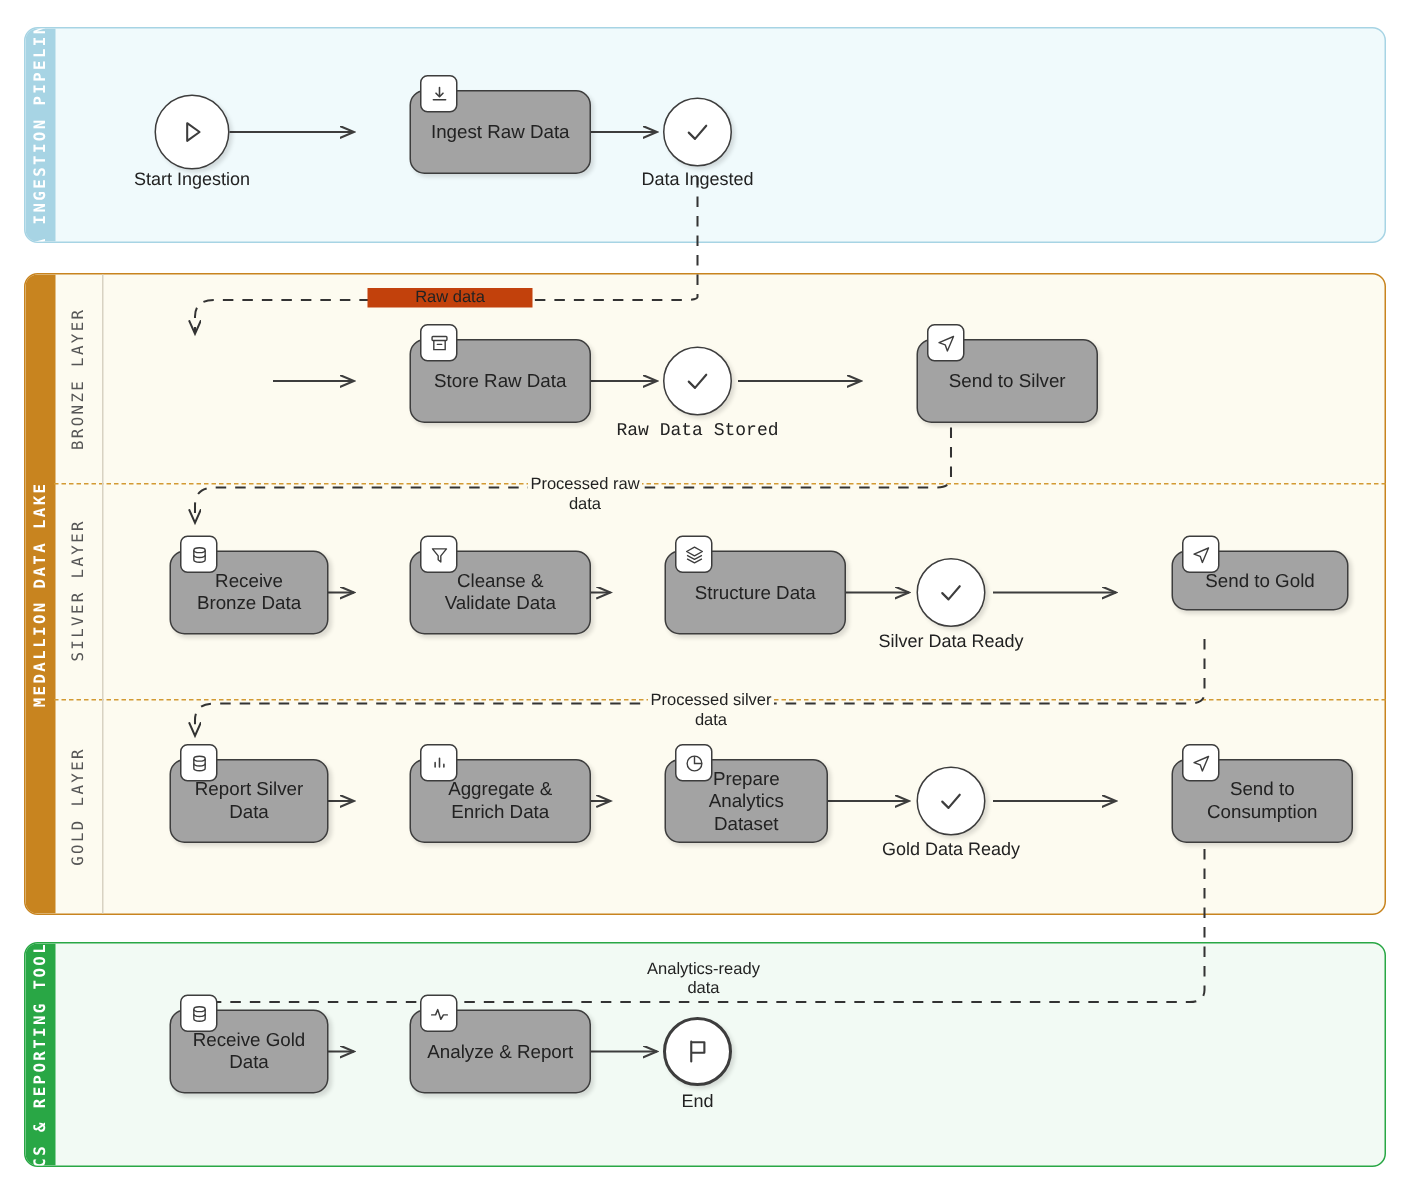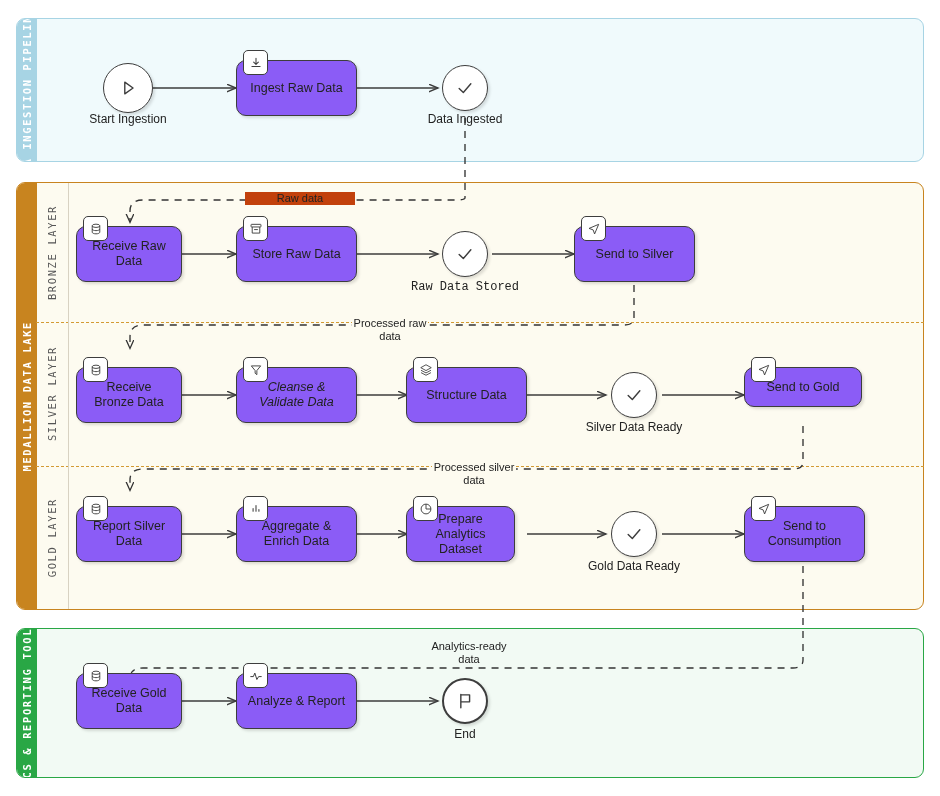--- a/index.html
+++ b/index.html
@@ -12,24 +12,25 @@
     font-family:"DejaVu Sans Mono",monospace;font-size:10.5px;letter-spacing:1.6px;
     color:#ffffff;white-space:nowrap;font-weight:600;
   }
   .lane-header{position:absolute;display:flex;align-items:center;justify-content:center;}
   .lane-header span{
     writing-mode:vertical-rl;transform:rotate(180deg);
     font-family:"DejaVu Sans Mono",monospace;font-size:10.5px;letter-spacing:1.6px;
     color:#555;white-space:nowrap;
   }
   .task{
-    position:absolute;box-sizing:border-box;background:#8b5cf6;border:1.3px solid #3d3d3d;
+    position:absolute;box-sizing:border-box;background:#a3a3a3;border:1.3px solid #3d3d3d;
     border-radius:10px;display:flex;align-items:center;justify-content:center;text-align:center;
     font-size:12.5px;color:#222;line-height:15px;padding:2px 8px;
     box-shadow:2px 2px 3px rgba(0,0,0,0.13);
+    margin-left:37px;
   }
   .task-icon{
     position:absolute;left:6px;top:-11px;width:23px;height:23px;background:#fff;
     border:1.1px solid #3d3d3d;border-radius:5px;display:flex;align-items:center;justify-content:center;
   }
   .event{
     position:absolute;box-sizing:border-box;border-radius:50%;background:#fff;
     display:flex;align-items:center;justify-content:center;
     box-shadow:2px 2px 3px rgba(0,0,0,0.13);
   }
@@ -140,159 +141,149 @@
     <span>Ingest Raw Data</span>
   </div>
 
   <div class="event thin" style="left:442px;top:65px;width:46px;height:46px;">
     <svg width="20" height="20" viewBox="0 0 24 24">
       <path d="M5 12.5 L10 17.5 L19 7" fill="none" stroke="#3d3d3d" stroke-width="1.7" stroke-linecap="round" stroke-linejoin="round"></path>
     </svg>
   </div>
   <div class="event-label" style="left:390px;top:112px;width:150px;">Data Ingested</div>
 
-  <div class="task" style="left:76px;top:226px;width:106px;height:56px;">
+
+  <div class="task" style="left:236px;top:226px;width:121px;height:56px;">
+    <div class="task-icon">
+      <svg width="14" height="14" viewBox="0 0 24 24">
+        <rect x="3.5" y="4" width="17" height="4.5" rx="1" fill="none" stroke="#3d3d3d" stroke-width="1.6"></rect>
+        <path d="M5.5 8.5 L5.5 19 L18.5 19 L18.5 8.5" fill="none" stroke="#3d3d3d" stroke-width="1.6"></path>
+        <path d="M9.5 13 L14.5 13" fill="none" stroke="#3d3d3d" stroke-width="1.6" stroke-linecap="round"></path>
+      </svg>
+    </div>
+    <span>Store Raw Data</span>
+  </div>
+
+  <div class="event thin" style="left:442px;top:231px;width:46px;height:46px;">
+    <svg width="20" height="20" viewBox="0 0 24 24">
+      <path d="M5 12.5 L10 17.5 L19 7" fill="none" stroke="#3d3d3d" stroke-width="1.7" stroke-linecap="round" stroke-linejoin="round"></path>
+    </svg>
+  </div>
+  <div class="event-label" style="left:390px;top:280px;width:150px;font-family:Liberation Mono, monospace;">Raw Data Stored</div>
+
+  <div class="task" style="left:574px;top:226px;width:121px;height:56px;">
+    <div class="task-icon">
+      <svg width="14" height="14" viewBox="0 0 24 24">
+        <path d="M20 4 L3.5 11 L10.5 13.5 L13 20.5 Z" fill="none" stroke="#3d3d3d" stroke-width="1.6" stroke-linejoin="round"></path>
+      </svg>
+    </div>
+    <span>Send to Silver</span>
+  </div>
+
+  <div class="task" style="left:76px;top:367px;width:106px;height:56px;justify-content:flex-end;">
     <div class="task-icon">
       <svg width="14" height="14" viewBox="0 0 24 24">
         <ellipse cx="12" cy="6.5" rx="6.5" ry="2.8" fill="none" stroke="#3d3d3d" stroke-width="1.6"></ellipse>
         <path d="M5.5 6.5 L5.5 17.5 C5.5 19 8.4 20.3 12 20.3 C15.6 20.3 18.5 19 18.5 17.5 L18.5 6.5" fill="none" stroke="#3d3d3d" stroke-width="1.6"></path>
         <path d="M5.5 12 C5.5 13.5 8.4 14.8 12 14.8 C15.6 14.8 18.5 13.5 18.5 12" fill="none" stroke="#3d3d3d" stroke-width="1.6"></path>
       </svg>
     </div>
-    <span>Receive Raw Data</span>
-  </div>
-
-  <div class="task" style="left:236px;top:226px;width:121px;height:56px;">
-    <div class="task-icon">
-      <svg width="14" height="14" viewBox="0 0 24 24">
-        <rect x="3.5" y="4" width="17" height="4.5" rx="1" fill="none" stroke="#3d3d3d" stroke-width="1.6"></rect>
-        <path d="M5.5 8.5 L5.5 19 L18.5 19 L18.5 8.5" fill="none" stroke="#3d3d3d" stroke-width="1.6"></path>
-        <path d="M9.5 13 L14.5 13" fill="none" stroke="#3d3d3d" stroke-width="1.6" stroke-linecap="round"></path>
-      </svg>
-    </div>
-    <span>Store Raw Data</span>
-  </div>
-
-  <div class="event thin" style="left:442px;top:231px;width:46px;height:46px;">
+    <span>Receive Bronze Data</span>
+  </div>
+
+  <div class="task" style="left:236px;top:367px;width:121px;height:56px;">
+    <div class="task-icon">
+      <svg width="14" height="14" viewBox="0 0 24 24">
+        <path d="M4 5 L20 5 L13.5 13 L13.5 20 L10.5 17.5 L10.5 13 Z" fill="none" stroke="#3d3d3d" stroke-width="1.6" stroke-linejoin="round"></path>
+      </svg>
+    </div>
+    <span>Cleanse &amp; Validate Data</span>
+  </div>
+
+  <div class="task" style="left:406px;top:367px;width:121px;height:56px;">
+    <div class="task-icon">
+      <svg width="14" height="14" viewBox="0 0 24 24">
+        <path d="M12 3 L21 8 L12 13 L3 8 Z" fill="none" stroke="#3d3d3d" stroke-width="1.5" stroke-linejoin="round"></path>
+        <path d="M3.5 12.5 L12 17 L20.5 12.5" fill="none" stroke="#3d3d3d" stroke-width="1.5" stroke-linejoin="round"></path>
+        <path d="M3.5 16.5 L12 21 L20.5 16.5" fill="none" stroke="#3d3d3d" stroke-width="1.5" stroke-linejoin="round"></path>
+      </svg>
+    </div>
+    <span>Structure Data</span>
+  </div>
+
+  <div class="event thin" style="left:611px;top:372px;width:46px;height:46px;">
     <svg width="20" height="20" viewBox="0 0 24 24">
       <path d="M5 12.5 L10 17.5 L19 7" fill="none" stroke="#3d3d3d" stroke-width="1.7" stroke-linecap="round" stroke-linejoin="round"></path>
     </svg>
   </div>
-  <div class="event-label" style="left:390px;top:280px;width:150px;font-family:Liberation Mono, monospace;">Raw Data Stored</div>
-
-  <div class="task" style="left:574px;top:226px;width:121px;height:56px;">
+  <div class="event-label" style="left:559px;top:420px;width:150px;">Silver Data Ready</div>
+
+  <div class="task" style="left:744px;top:367px;width:118px;height:40px;">
     <div class="task-icon">
       <svg width="14" height="14" viewBox="0 0 24 24">
         <path d="M20 4 L3.5 11 L10.5 13.5 L13 20.5 Z" fill="none" stroke="#3d3d3d" stroke-width="1.6" stroke-linejoin="round"></path>
       </svg>
     </div>
-    <span>Send to Silver</span>
-  </div>
-
-  <div class="task" style="left:76px;top:367px;width:106px;height:56px;justify-content:flex-end;">
+    <span>Send to Gold</span>
+  </div>
+
+  <div class="task" style="left:76px;top:506px;width:106px;height:56px;">
     <div class="task-icon">
       <svg width="14" height="14" viewBox="0 0 24 24">
         <ellipse cx="12" cy="6.5" rx="6.5" ry="2.8" fill="none" stroke="#3d3d3d" stroke-width="1.6"></ellipse>
         <path d="M5.5 6.5 L5.5 17.5 C5.5 19 8.4 20.3 12 20.3 C15.6 20.3 18.5 19 18.5 17.5 L18.5 6.5" fill="none" stroke="#3d3d3d" stroke-width="1.6"></path>
         <path d="M5.5 12 C5.5 13.5 8.4 14.8 12 14.8 C15.6 14.8 18.5 13.5 18.5 12" fill="none" stroke="#3d3d3d" stroke-width="1.6"></path>
       </svg>
     </div>
-    <span>Receive Bronze Data</span>
-  </div>
-
-  <div class="task" style="left:236px;top:367px;width:121px;height:56px;font-style:italic;">
-    <div class="task-icon">
-      <svg width="14" height="14" viewBox="0 0 24 24">
-        <path d="M4 5 L20 5 L13.5 13 L13.5 20 L10.5 17.5 L10.5 13 Z" fill="none" stroke="#3d3d3d" stroke-width="1.6" stroke-linejoin="round"></path>
-      </svg>
-    </div>
-    <span>Cleanse &amp; Validate Data</span>
-  </div>
-
-  <div class="task" style="left:406px;top:367px;width:121px;height:56px;">
-    <div class="task-icon">
-      <svg width="14" height="14" viewBox="0 0 24 24">
-        <path d="M12 3 L21 8 L12 13 L3 8 Z" fill="none" stroke="#3d3d3d" stroke-width="1.5" stroke-linejoin="round"></path>
-        <path d="M3.5 12.5 L12 17 L20.5 12.5" fill="none" stroke="#3d3d3d" stroke-width="1.5" stroke-linejoin="round"></path>
-        <path d="M3.5 16.5 L12 21 L20.5 16.5" fill="none" stroke="#3d3d3d" stroke-width="1.5" stroke-linejoin="round"></path>
-      </svg>
-    </div>
-    <span>Structure Data</span>
-  </div>
-
-  <div class="event thin" style="left:611px;top:372px;width:46px;height:46px;">
+    <span>Report Silver Data</span>
+  </div>
+
+  <div class="task" style="left:236px;top:506px;width:121px;height:56px;">
+    <div class="task-icon">
+      <svg width="14" height="14" viewBox="0 0 24 24">
+        <path d="M7 16 L7 11 M12 16 L12 6 M17 16 L17 13" fill="none" stroke="#3d3d3d" stroke-width="1.8" stroke-linecap="round"></path>
+      </svg>
+    </div>
+    <span>Aggregate &amp; Enrich Data</span>
+  </div>
+
+  <div class="task" style="left:406px;top:506px;width:109px;height:56px;">
+    <div class="task-icon">
+      <svg width="14" height="14" viewBox="0 0 24 24">
+        <circle cx="12" cy="12" r="8.4" fill="none" stroke="#3d3d3d" stroke-width="1.6"></circle>
+        <path d="M12 3.6 L12 12 L20.4 12" fill="none" stroke="#3d3d3d" stroke-width="1.6"></path>
+      </svg>
+    </div>
+    <span>Prepare Analytics Dataset</span>
+  </div>
+
+  <div class="event thin" style="left:611px;top:511px;width:46px;height:46px;">
     <svg width="20" height="20" viewBox="0 0 24 24">
       <path d="M5 12.5 L10 17.5 L19 7" fill="none" stroke="#3d3d3d" stroke-width="1.7" stroke-linecap="round" stroke-linejoin="round"></path>
     </svg>
   </div>
-  <div class="event-label" style="left:559px;top:420px;width:150px;">Silver Data Ready</div>
-
-  <div class="task" style="left:744px;top:367px;width:118px;height:40px;">
+  <div class="event-label" style="left:559px;top:559px;width:150px;">Gold Data Ready</div>
+
+  <div class="task" style="left:744px;top:506px;width:121px;height:56px;">
     <div class="task-icon">
       <svg width="14" height="14" viewBox="0 0 24 24">
         <path d="M20 4 L3.5 11 L10.5 13.5 L13 20.5 Z" fill="none" stroke="#3d3d3d" stroke-width="1.6" stroke-linejoin="round"></path>
       </svg>
     </div>
-    <span>Send to Gold</span>
-  </div>
-
-  <div class="task" style="left:76px;top:506px;width:106px;height:56px;">
+    <span>Send to Consumption</span>
+  </div>
+
+  <div class="task" style="left:76px;top:673px;width:106px;height:56px;">
     <div class="task-icon">
       <svg width="14" height="14" viewBox="0 0 24 24">
         <ellipse cx="12" cy="6.5" rx="6.5" ry="2.8" fill="none" stroke="#3d3d3d" stroke-width="1.6"></ellipse>
         <path d="M5.5 6.5 L5.5 17.5 C5.5 19 8.4 20.3 12 20.3 C15.6 20.3 18.5 19 18.5 17.5 L18.5 6.5" fill="none" stroke="#3d3d3d" stroke-width="1.6"></path>
         <path d="M5.5 12 C5.5 13.5 8.4 14.8 12 14.8 C15.6 14.8 18.5 13.5 18.5 12" fill="none" stroke="#3d3d3d" stroke-width="1.6"></path>
       </svg>
     </div>
-    <span>Report Silver Data</span>
-  </div>
-
-  <div class="task" style="left:236px;top:506px;width:121px;height:56px;">
-    <div class="task-icon">
-      <svg width="14" height="14" viewBox="0 0 24 24">
-        <path d="M7 16 L7 11 M12 16 L12 6 M17 16 L17 13" fill="none" stroke="#3d3d3d" stroke-width="1.8" stroke-linecap="round"></path>
-      </svg>
-    </div>
-    <span>Aggregate &amp; Enrich Data</span>
-  </div>
-
-  <div class="task" style="left:406px;top:506px;width:109px;height:56px;">
-    <div class="task-icon">
-      <svg width="14" height="14" viewBox="0 0 24 24">
-        <circle cx="12" cy="12" r="8.4" fill="none" stroke="#3d3d3d" stroke-width="1.6"></circle>
-        <path d="M12 3.6 L12 12 L20.4 12" fill="none" stroke="#3d3d3d" stroke-width="1.6"></path>
-      </svg>
-    </div>
-    <span>Prepare Analytics Dataset</span>
-  </div>
-
-  <div class="event thin" style="left:611px;top:511px;width:46px;height:46px;">
-    <svg width="20" height="20" viewBox="0 0 24 24">
-      <path d="M5 12.5 L10 17.5 L19 7" fill="none" stroke="#3d3d3d" stroke-width="1.7" stroke-linecap="round" stroke-linejoin="round"></path>
-    </svg>
-  </div>
-  <div class="event-label" style="left:559px;top:559px;width:150px;">Gold Data Ready</div>
-
-  <div class="task" style="left:744px;top:506px;width:121px;height:56px;">
-    <div class="task-icon">
-      <svg width="14" height="14" viewBox="0 0 24 24">
-        <path d="M20 4 L3.5 11 L10.5 13.5 L13 20.5 Z" fill="none" stroke="#3d3d3d" stroke-width="1.6" stroke-linejoin="round"></path>
-      </svg>
-    </div>
-    <span>Send to Consumption</span>
-  </div>
-
-  <div class="task" style="left:76px;top:673px;width:106px;height:56px;">
-    <div class="task-icon">
-      <svg width="14" height="14" viewBox="0 0 24 24">
-        <ellipse cx="12" cy="6.5" rx="6.5" ry="2.8" fill="none" stroke="#3d3d3d" stroke-width="1.6"></ellipse>
-        <path d="M5.5 6.5 L5.5 17.5 C5.5 19 8.4 20.3 12 20.3 C15.6 20.3 18.5 19 18.5 17.5 L18.5 6.5" fill="none" stroke="#3d3d3d" stroke-width="1.6"></path>
-        <path d="M5.5 12 C5.5 13.5 8.4 14.8 12 14.8 C15.6 14.8 18.5 13.5 18.5 12" fill="none" stroke="#3d3d3d" stroke-width="1.6"></path>
-      </svg>
-    </div>
     <span>Receive Gold Data</span>
   </div>
 
   <div class="task" style="left:236px;top:673px;width:121px;height:56px;">
     <div class="task-icon">
       <svg width="14" height="14" viewBox="0 0 24 24">
         <path d="M3 13 L7.5 13 L10 7 L13.5 18 L16.5 13 L21 13" fill="none" stroke="#3d3d3d" stroke-width="1.7" stroke-linecap="round" stroke-linejoin="round"></path>
       </svg>
     </div>
     <span>Analyze &amp; Report</span>

